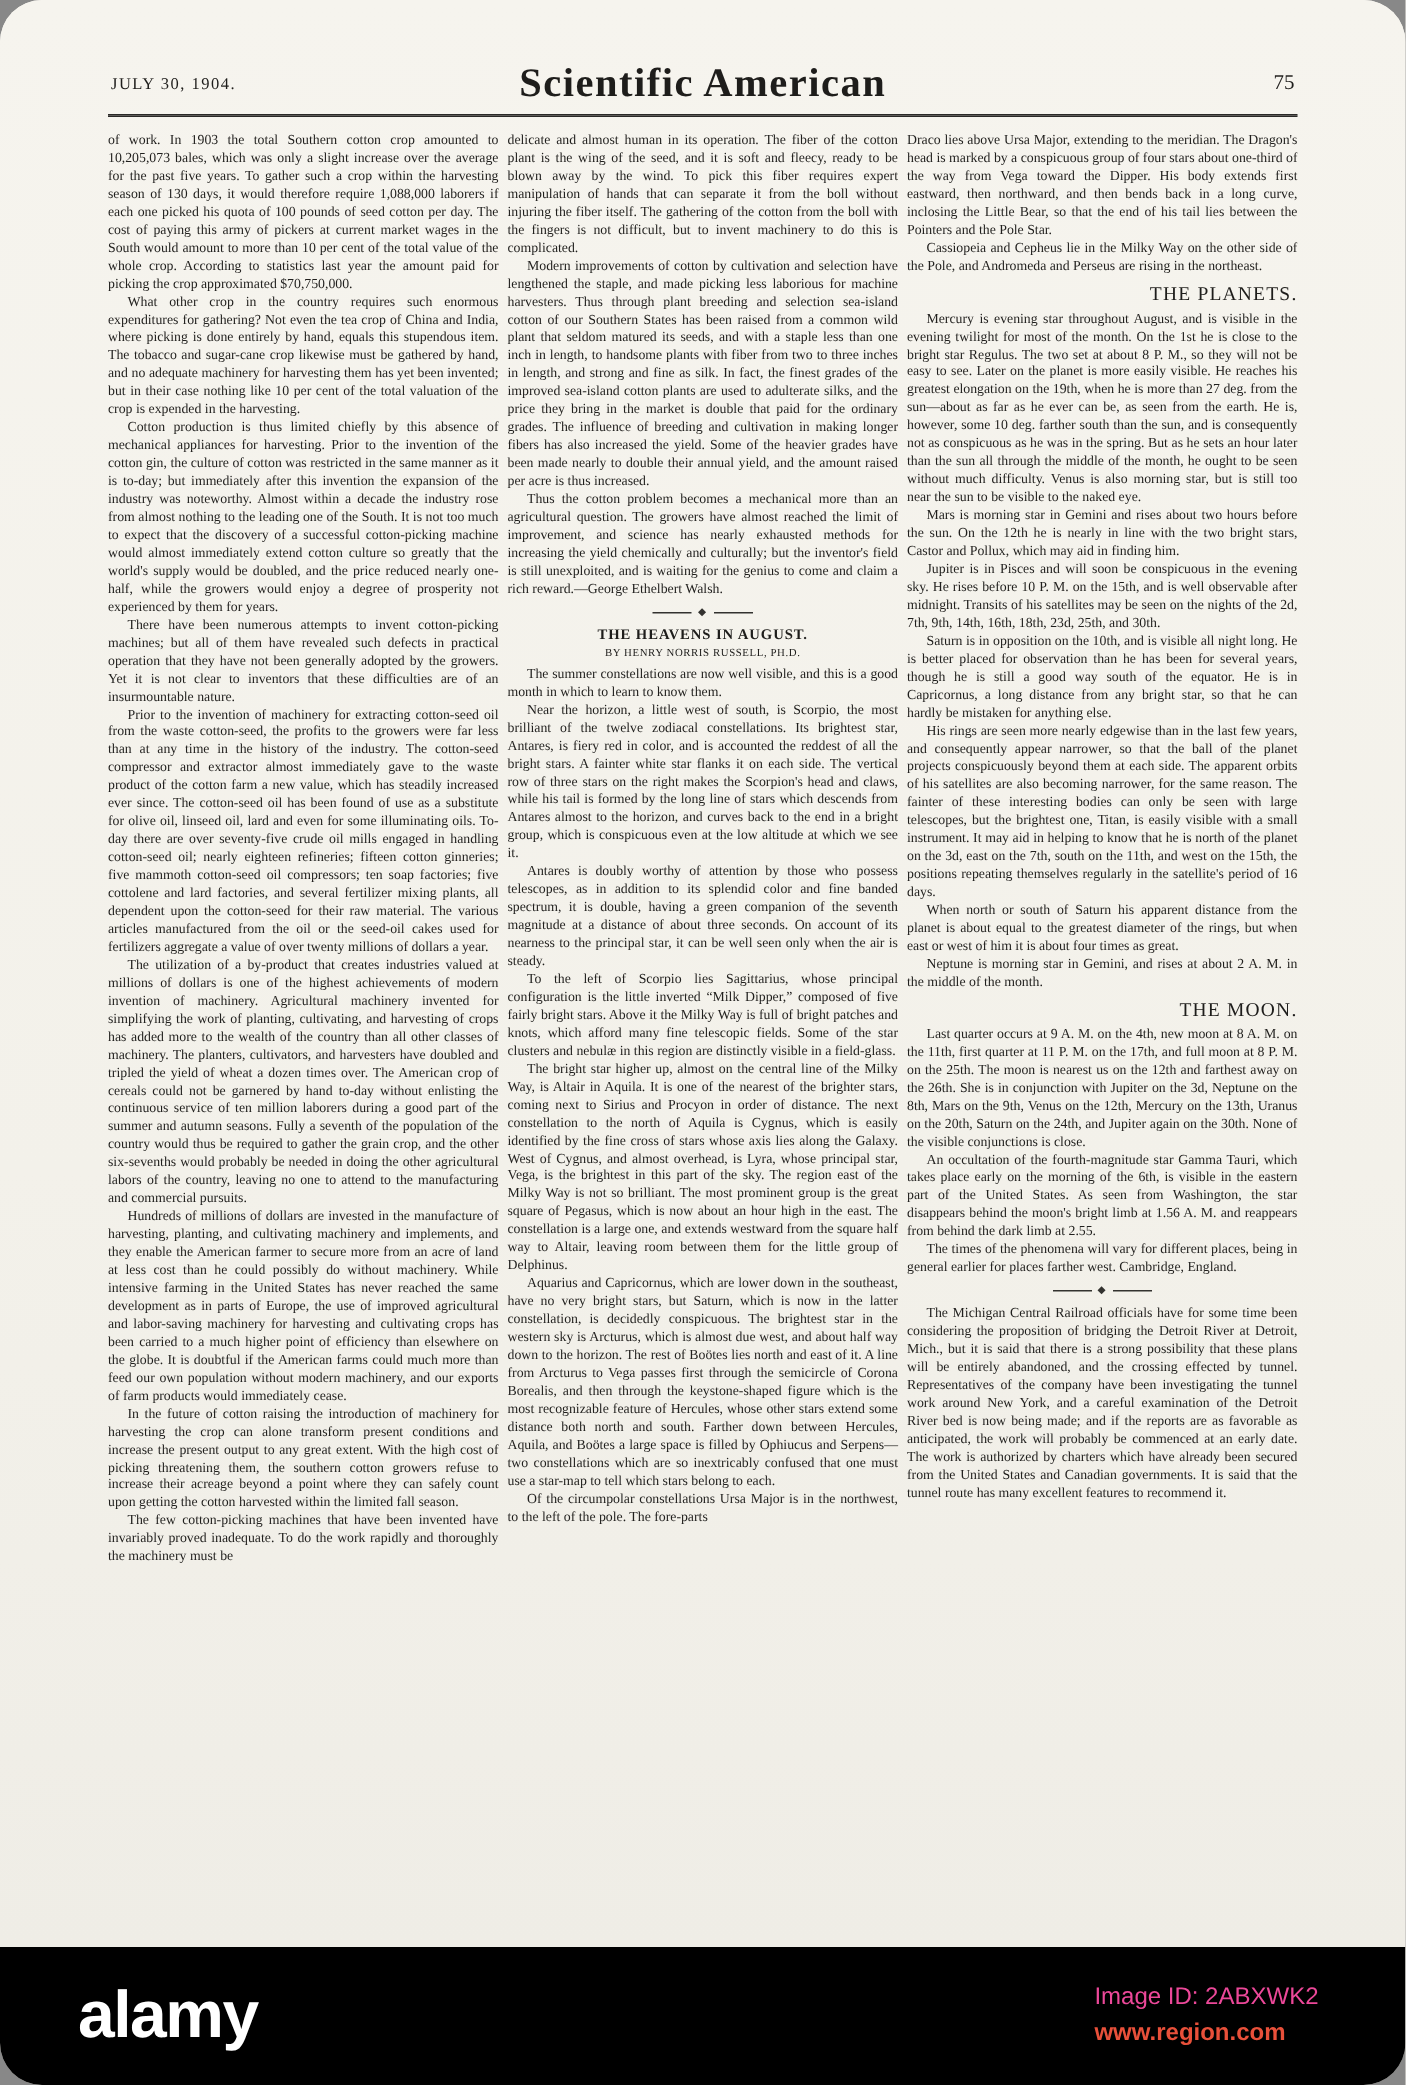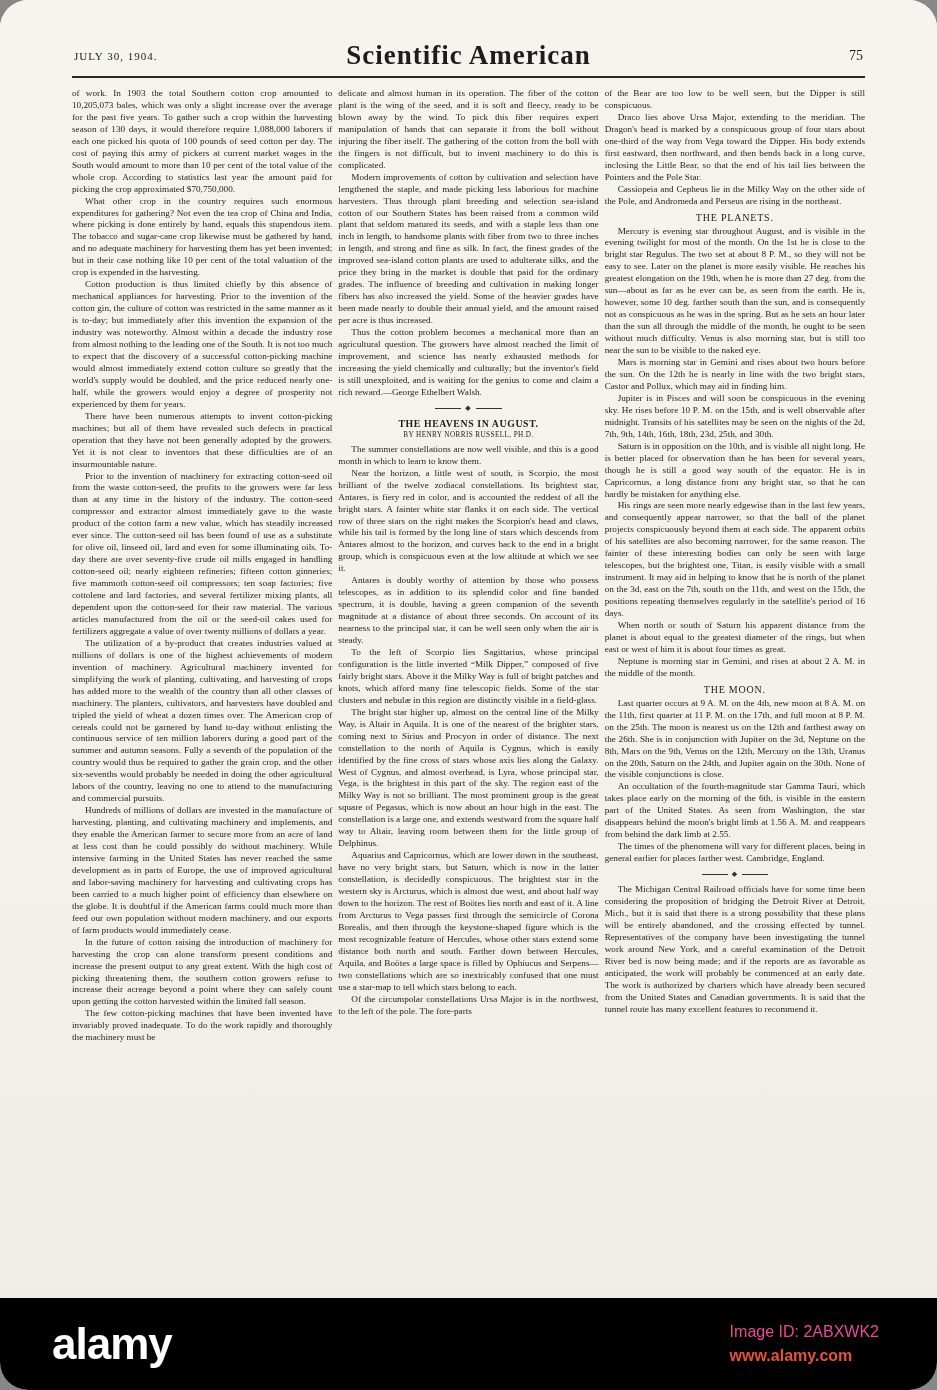--- a/index.html
+++ b/index.html
@@ -13,21 +13,21 @@
   .issue-date { position:absolute; left:2px; top:10px; font-size:11px; letter-spacing:1px; font-variant:small-caps; }
   .masthead { position:absolute; left:0; right:0; top:0; text-align:center; font-size:27px; font-weight:bold; letter-spacing:1px; }
   .page-number { position:absolute; right:2px; top:8px; font-size:14px; }
   .head-rule { height:2px; border-top:1px solid #2a2927; border-bottom:1px solid #2a2927; margin-top:6px; }
   .columns { display:flex; gap:6px; margin-top:10px; height:1208px; overflow:hidden; }
   .col { flex:1 1 0; min-width:0; }
   .col p { font-size:9.2px; line-height:1.3; text-align:justify; text-indent:13px; color:#201f1d; }
   .col-section.continued p:first-child { text-indent:0; }
   h2.article-heading { font-size:9.8px; font-weight:bold; text-align:center; letter-spacing:.6px; margin:5px 0 2px 0; }
   .byline { font-size:7.2px; text-align:center; letter-spacing:.4px; margin-bottom:5px; font-variant:small-caps; }
-  h3.subhead { font-size:10px; font-weight:normal; text-align:center; letter-spacing:.8px; margin:4px 0 3px 0; font-variant:small-caps; }
+  h3.subhead { font-size:13px; font-weight:normal; text-align:right; letter-spacing:.8px; margin:4px 0 3px 0; font-variant:small-caps; }
   .divider { display:flex; align-items:center; justify-content:center; margin:6px 0; gap:4px; }
   .divider::before, .divider::after { content:""; width:26px; height:1px; background:#33322f; }
   .divider .gem { font-size:7px; line-height:7px; color:#33322f; letter-spacing:1px; }
   .alamy-bar { position:absolute; left:0; right:0; bottom:0; height:92px; background:#000;
                display:flex; align-items:center; justify-content:space-between; padding:0 58px 0 52px; }
   .alamy-logo { color:#fff; font-family:"Liberation Sans", sans-serif; font-weight:bold;
                 font-size:44px; letter-spacing:-1px; line-height:1;text-align:center; }
   .footer-right { text-align:left; font-family:"Liberation Sans", sans-serif; }
   .footer-right .image-id { color:#ec4899; font-size:16px; margin-bottom:6px; }
   .footer-right .alamy-url { color:#e8503a; font-size:16px; font-weight:bold; }
@@ -78,21 +78,20 @@
             <p>Antares is doubly worthy of attention by those who possess telescopes, as in addition to its splendid color and fine banded spectrum, it is double, having a green companion of the seventh magnitude at a distance of about three seconds. On account of its nearness to the principal star, it can be well seen only when the air is steady.</p>
             <p>To the left of Scorpio lies Sagittarius, whose principal configuration is the little inverted “Milk Dipper,” composed of five fairly bright stars. Above it the Milky Way is full of bright patches and knots, which afford many fine telescopic fields. Some of the star clusters and nebulæ in this region are distinctly visible in a field-glass.</p>
             <p>The bright star higher up, almost on the central line of the Milky Way, is Altair in Aquila. It is one of the nearest of the brighter stars, coming next to Sirius and Procyon in order of distance. The next constellation to the north of Aquila is Cygnus, which is easily identified by the fine cross of stars whose axis lies along the Galaxy. West of Cygnus, and almost overhead, is Lyra, whose principal star, Vega, is the brightest in this part of the sky. The region east of the Milky Way is not so brilliant. The most prominent group is the great square of Pegasus, which is now about an hour high in the east. The constellation is a large one, and extends westward from the square half way to Altair, leaving room between them for the little group of Delphinus.</p>
             <p>Aquarius and Capricornus, which are lower down in the southeast, have no very bright stars, but Saturn, which is now in the latter constellation, is decidedly conspicuous. The brightest star in the western sky is Arcturus, which is almost due west, and about half way down to the horizon. The rest of Boötes lies north and east of it. A line from Arcturus to Vega passes first through the semicircle of Corona Borealis, and then through the keystone-shaped figure which is the most recognizable feature of Hercules, whose other stars extend some distance both north and south. Farther down between Hercules, Aquila, and Boötes a large space is filled by Ophiucus and Serpens—two constellations which are so inextricably confused that one must use a star-map to tell which stars belong to each.</p>
             <p>Of the circumpolar constellations Ursa Major is in the northwest, to the left of the pole. The fore-parts</p>
           </div>
       </section>
 
       <section class="col">
         <div class="col-section continued">
-            <p>of the Bear are too low to be well seen, but the Dipper is still conspicuous.</p>
             <p>Draco lies above Ursa Major, extending to the meridian. The Dragon's head is marked by a conspicuous group of four stars about one-third of the way from Vega toward the Dipper. His body extends first eastward, then northward, and then bends back in a long curve, inclosing the Little Bear, so that the end of his tail lies between the Pointers and the Pole Star.</p>
             <p>Cassiopeia and Cepheus lie in the Milky Way on the other side of the Pole, and Andromeda and Perseus are rising in the northeast.</p>
           </div>
         <h3 class="subhead">THE PLANETS.</h3>
         <div class="col-section">
             <p>Mercury is evening star throughout August, and is visible in the evening twilight for most of the month. On the 1st he is close to the bright star Regulus. The two set at about 8 P. M., so they will not be easy to see. Later on the planet is more easily visible. He reaches his greatest elongation on the 19th, when he is more than 27 deg. from the sun—about as far as he ever can be, as seen from the earth. He is, however, some 10 deg. farther south than the sun, and is consequently not as conspicuous as he was in the spring. But as he sets an hour later than the sun all through the middle of the month, he ought to be seen without much difficulty. Venus is also morning star, but is still too near the sun to be visible to the naked eye.</p>
             <p>Mars is morning star in Gemini and rises about two hours before the sun. On the 12th he is nearly in line with the two bright stars, Castor and Pollux, which may aid in finding him.</p>
             <p>Jupiter is in Pisces and will soon be conspicuous in the evening sky. He rises before 10 P. M. on the 15th, and is well observable after midnight. Transits of his satellites may be seen on the nights of the 2d, 7th, 9th, 14th, 16th, 18th, 23d, 25th, and 30th.</p>
             <p>Saturn is in opposition on the 10th, and is visible all night long. He is better placed for observation than he has been for several years, though he is still a good way south of the equator. He is in Capricornus, a long distance from any bright star, so that he can hardly be mistaken for anything else.</p>
             <p>His rings are seen more nearly edgewise than in the last few years, and consequently appear narrower, so that the ball of the planet projects conspicuously beyond them at each side. The apparent orbits of his satellites are also becoming narrower, for the same reason. The fainter of these interesting bodies can only be seen with large telescopes, but the brightest one, Titan, is easily visible with a small instrument. It may aid in helping to know that he is north of the planet on the 3d, east on the 7th, south on the 11th, and west on the 15th, the positions repeating themselves regularly in the satellite's period of 16 days.</p>
@@ -113,16 +112,16 @@
           </div>
       </section>
 
     </main>
   </div>
 
   <footer class="alamy-bar">
     <span class="alamy-logo">alamy</span>
     <div class="footer-right">
       <div class="image-id">Image ID: 2ABXWK2</div>
-      <div class="alamy-url">www.alamy.com</div>
+      <div class="alamy-url">www.region.com</div>
     </div>
   </footer>
 </div>
 
 </body></html>

